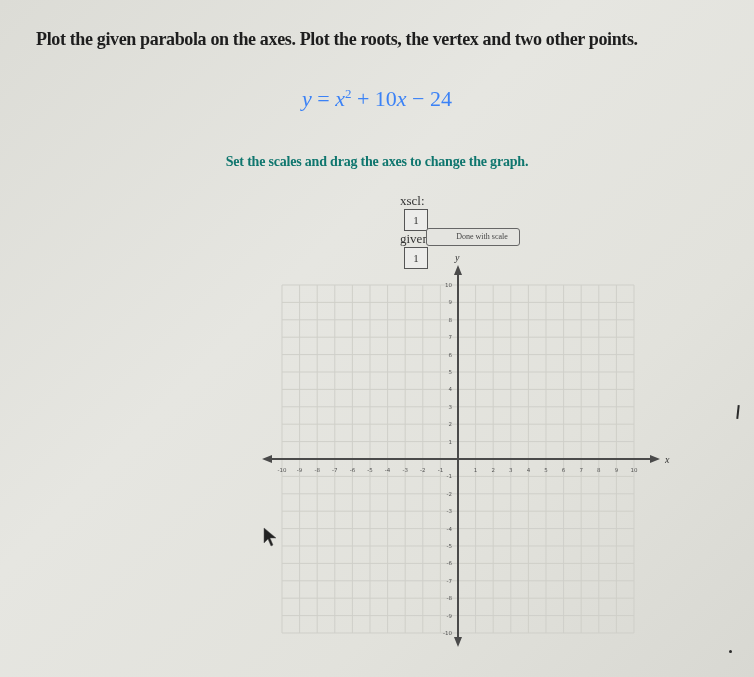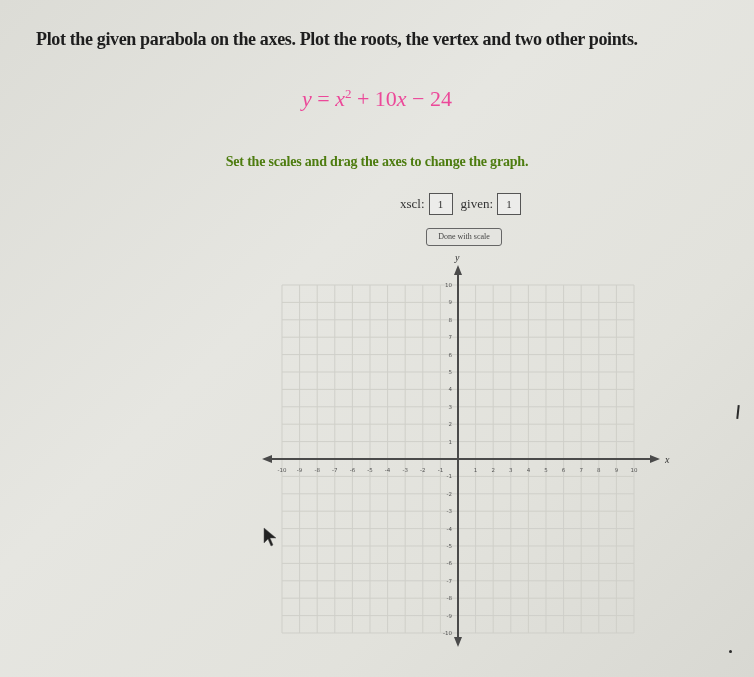--- a/index.html
+++ b/index.html
@@ -11,44 +11,45 @@
   }
   .instruction {
     position: absolute; left: 36px; top: 28px; width: 720px;
     font-size: 19px; font-weight: bold; letter-spacing: -0.4px;
     font-family: "Liberation Serif", "DejaVu Serif", serif;
     transform: scaleX(0.95); transform-origin: left;
     color: #1e1e1e;
   }
   .equation {
     position: absolute; left: 0; top: 86px; width: 754px; text-align: center;
-    font-size: 22px; font-family: "Liberation Serif", "DejaVu Serif", serif; color: #ec4899;
+    font-size: 22px; font-family: "Liberation Serif", "DejaVu Serif", serif; color: #3b82f6;
   }
   .equation i { font-style: italic; }
   .equation sup { font-size: 13px; }
   .scale-hint {
     position: absolute; left: 0; top: 154px; width: 754px; text-align: center;
     font-size: 14px; font-weight: bold; letter-spacing: -0.2px;
-    font-family: "Liberation Serif", "DejaVu Serif", serif; color: #4d7c0f;
+    font-family: "Liberation Serif", "DejaVu Serif", serif; color: #0f766e;
   }
   .scale-row {
     position: absolute; left: 400px; top: 193px;
     font-size: 13px; font-family: "Liberation Serif", "DejaVu Serif", serif; color: #333;
-    display: flex; align-items: center;
+    display: flex; align-items: flex-start; flex-direction: column;
   }
   .scale-input {
     width: 22px; height: 20px; border: 1.5px solid #555; background: #ececea;
     font-size: 11px; text-align: center; line-height: 20px; margin: 0 8px 0 4px;
     font-family: "Liberation Serif", serif;
   }
   .done-btn {
     position: absolute; left: 426px; top: 228px; width: 74px; height: 16px;
     border: 1.5px solid #666; border-radius: 3px; background: #e4e4e0;
     font-size: 8px; text-align: center; line-height: 16px; color: #444;
     font-family: "Liberation Serif", serif;
+    padding-left: 18px;
   }
   .graph { position: absolute; left: 0; top: 0; }
   .cursor { position: absolute; left: 263px; top: 527px; }
   .mark { position: absolute; background: #2a2a2a; }
 </style>
 </head>
 <body>
 
 <div class="instruction">Plot the given parabola on the axes. Plot the roots, the vertex and two other points.</div>
 

